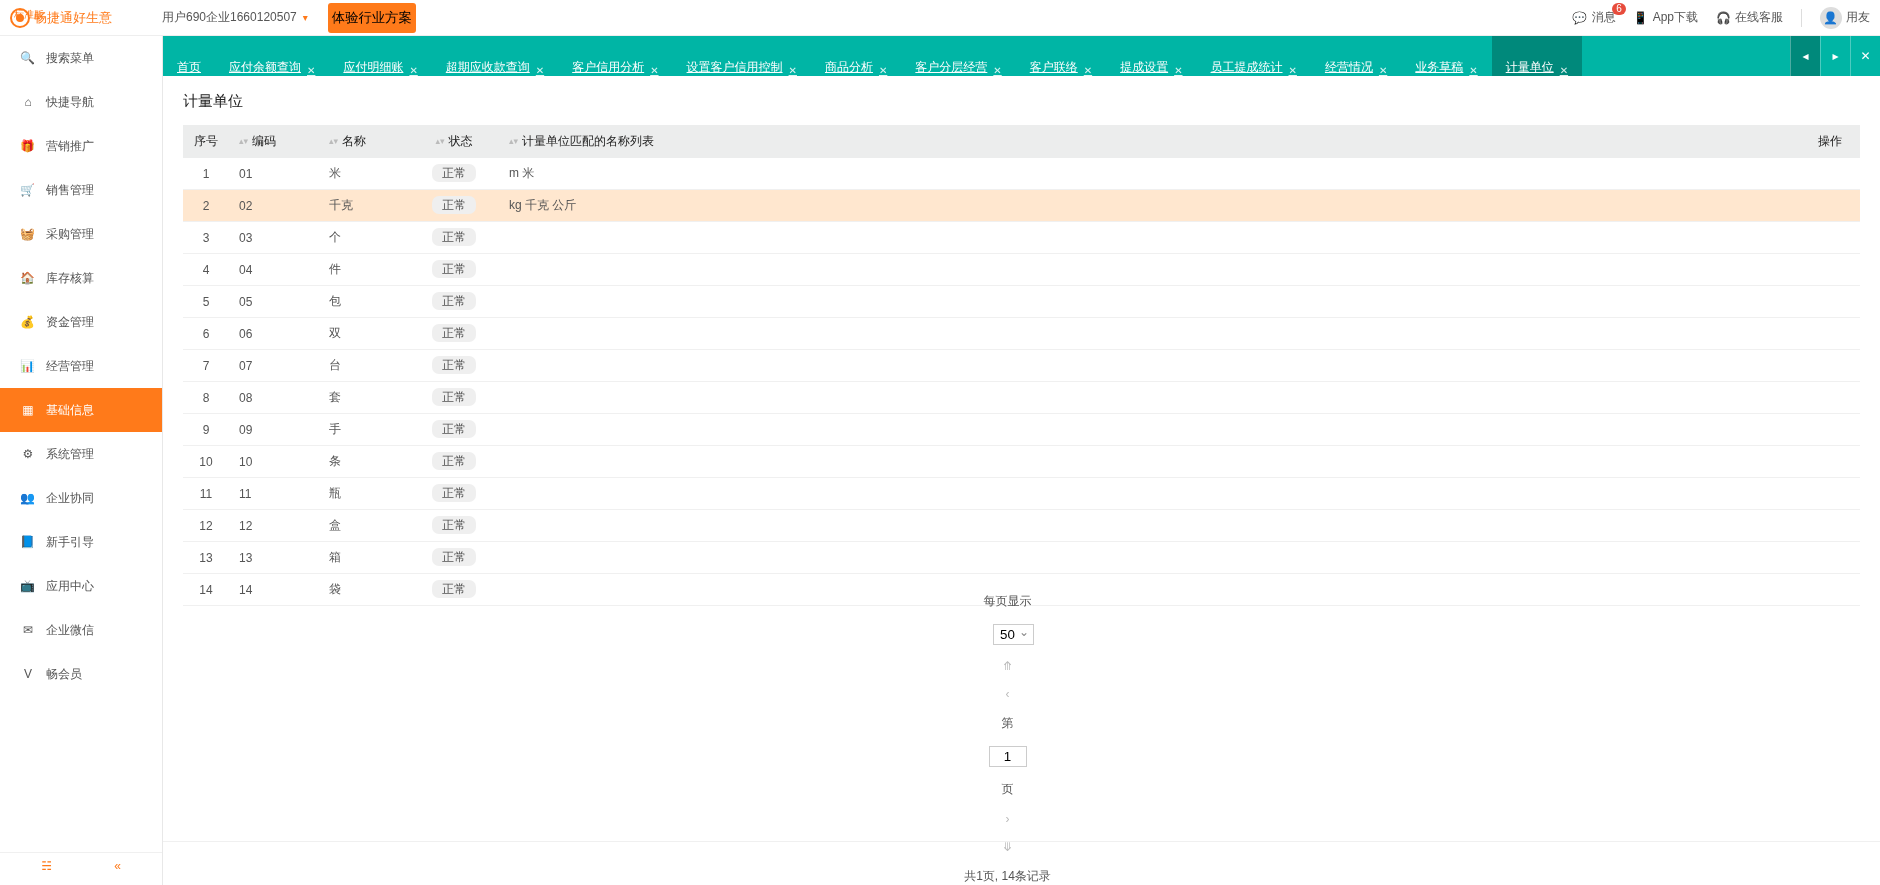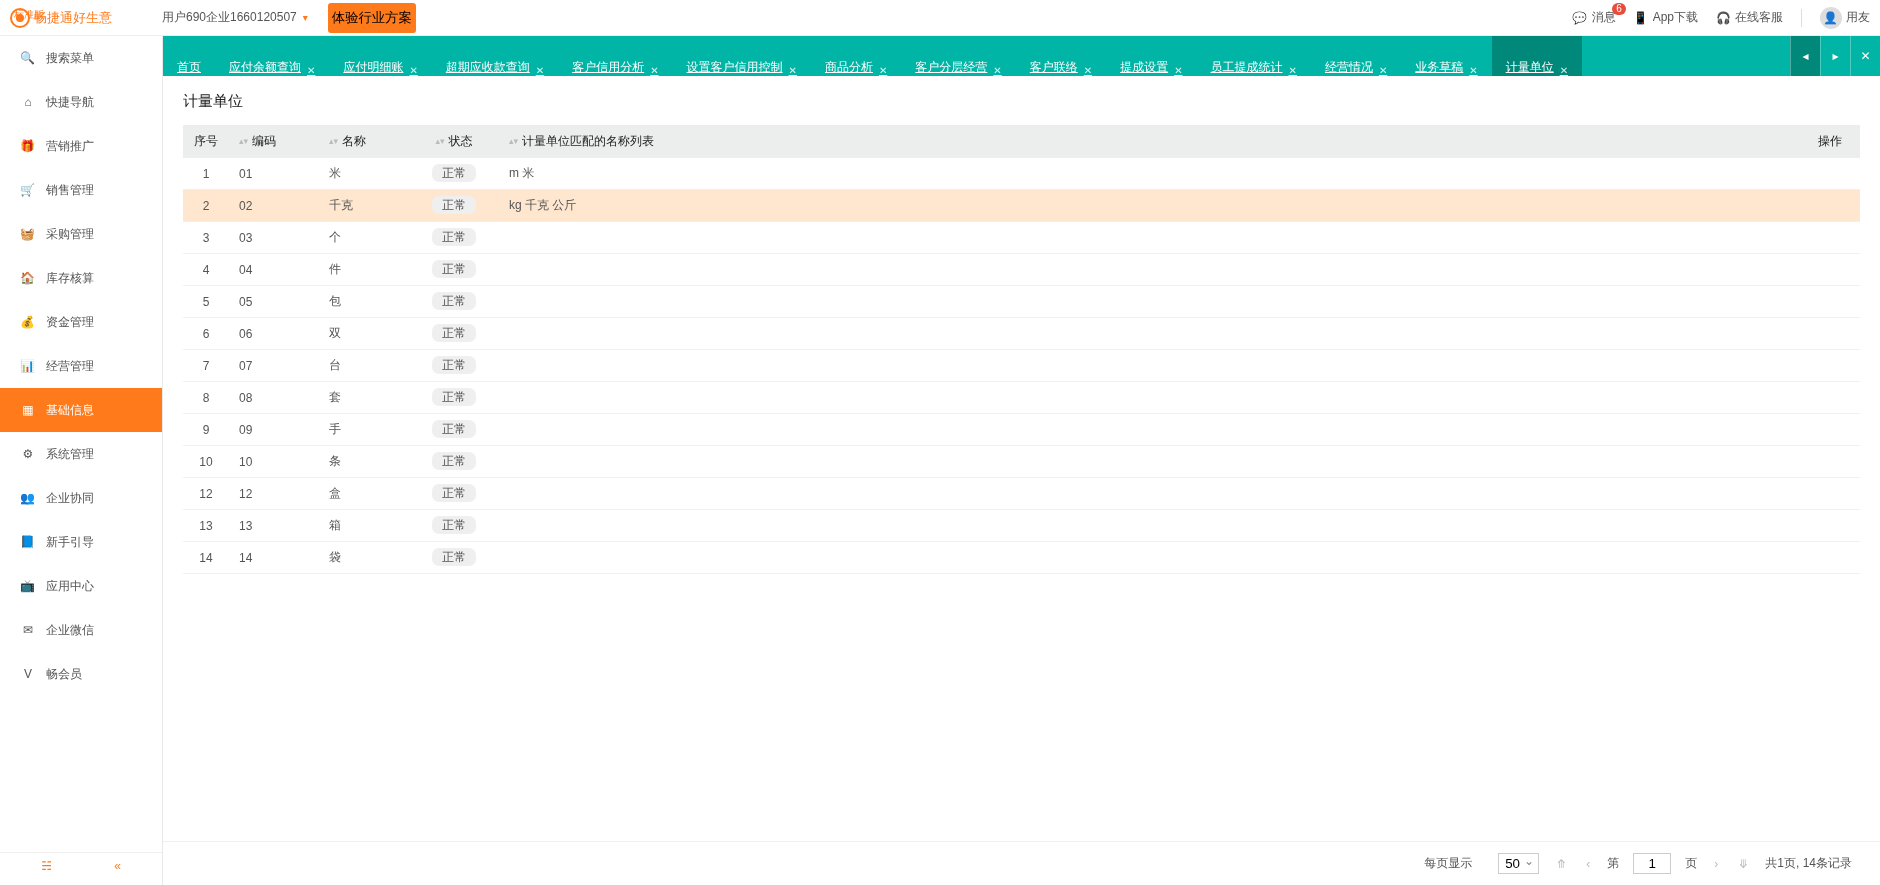--- a/index.html
+++ b/index.html
@@ -48,21 +48,21 @@
 table.data tbody tr.highlight { background: #ffe7cf; }
 .sort { color:#bbb; font-size:9px; display:inline-flex; flex-direction:column; line-height:5px; vertical-align:middle; margin-right:4px;}
 .status-tag { background:#efefef; color:#555; padding: 2px 10px; border-radius: 7px; font-size:12px;}
 th.col-seq, td.col-seq { width:46px; text-align:center;}
 th.col-code, td.col-code { width:90px;}
 th.col-name, td.col-name { width:90px;}
 th.col-status, td.col-status { width:90px; text-align:center;}
 th.col-op { width:60px; text-align:center;}
 
 
-.pager { position:absolute; bottom:0; left:163px; right:0; height:44px; display:flex; align-items:center; justify-content:flex-end; gap:14px; padding-right: 28px; border-top:1px solid #f0f0f0; background:#fff; color:#555;}
+.pager { position:absolute; bottom:0; left:163px; right:0; height:44px; display:flex; align-items:center; justify-content:flex-end; gap:14px; padding-right: 28px; border-top:1px solid #f0f0f0; background:#fff; color:#555;flex-direction:column;}
 .pager select { border:1px solid #ccc; padding:2px 18px 2px 6px; appearance:none; background:#fff;}
 .pager .sel-wrap { position:relative;padding-left:12px;}
 .pager .sel-wrap::after { content:"⌄"; position:absolute; right:5px; top:1px; color:#888; pointer-events:none;}
 .pager .pbtn { color:#bbb; cursor:pointer; padding: 0 3px;}
 .pager input.page { width:38px; border:1px solid #ccc; text-align:center; padding:2px;}
 </style>
 </head>
 <body>
 
 <div class="top-header">
@@ -311,20 +311,28 @@
           <td class="col-code">09</td>
           <td class="col-name">手</td>
           <td class="col-status"><span class="status-tag">正常</span></td>
           <td></td>
           <td class="col-op"></td>
         </tr>
         <tr>
           <td class="col-seq">10</td>
           <td class="col-code">10</td>
           <td class="col-name">条</td>
+          <td class="col-status"><span class="status-tag">正常</span></td>
+          <td></td>
+          <td class="col-op"></td>
+        </tr>
+        <tr>
+          <td class="col-seq">11</td>
+          <td class="col-code">11</td>
+          <td class="col-name">瓶</td>
           <td class="col-status"><span class="status-tag">正常</span></td>
           <td></td>
           <td class="col-op"></td>
         </tr>
         <tr>
           <td class="col-seq">12</td>
           <td class="col-code">12</td>
           <td class="col-name">盒</td>
           <td class="col-status"><span class="status-tag">正常</span></td>
           <td></td>

